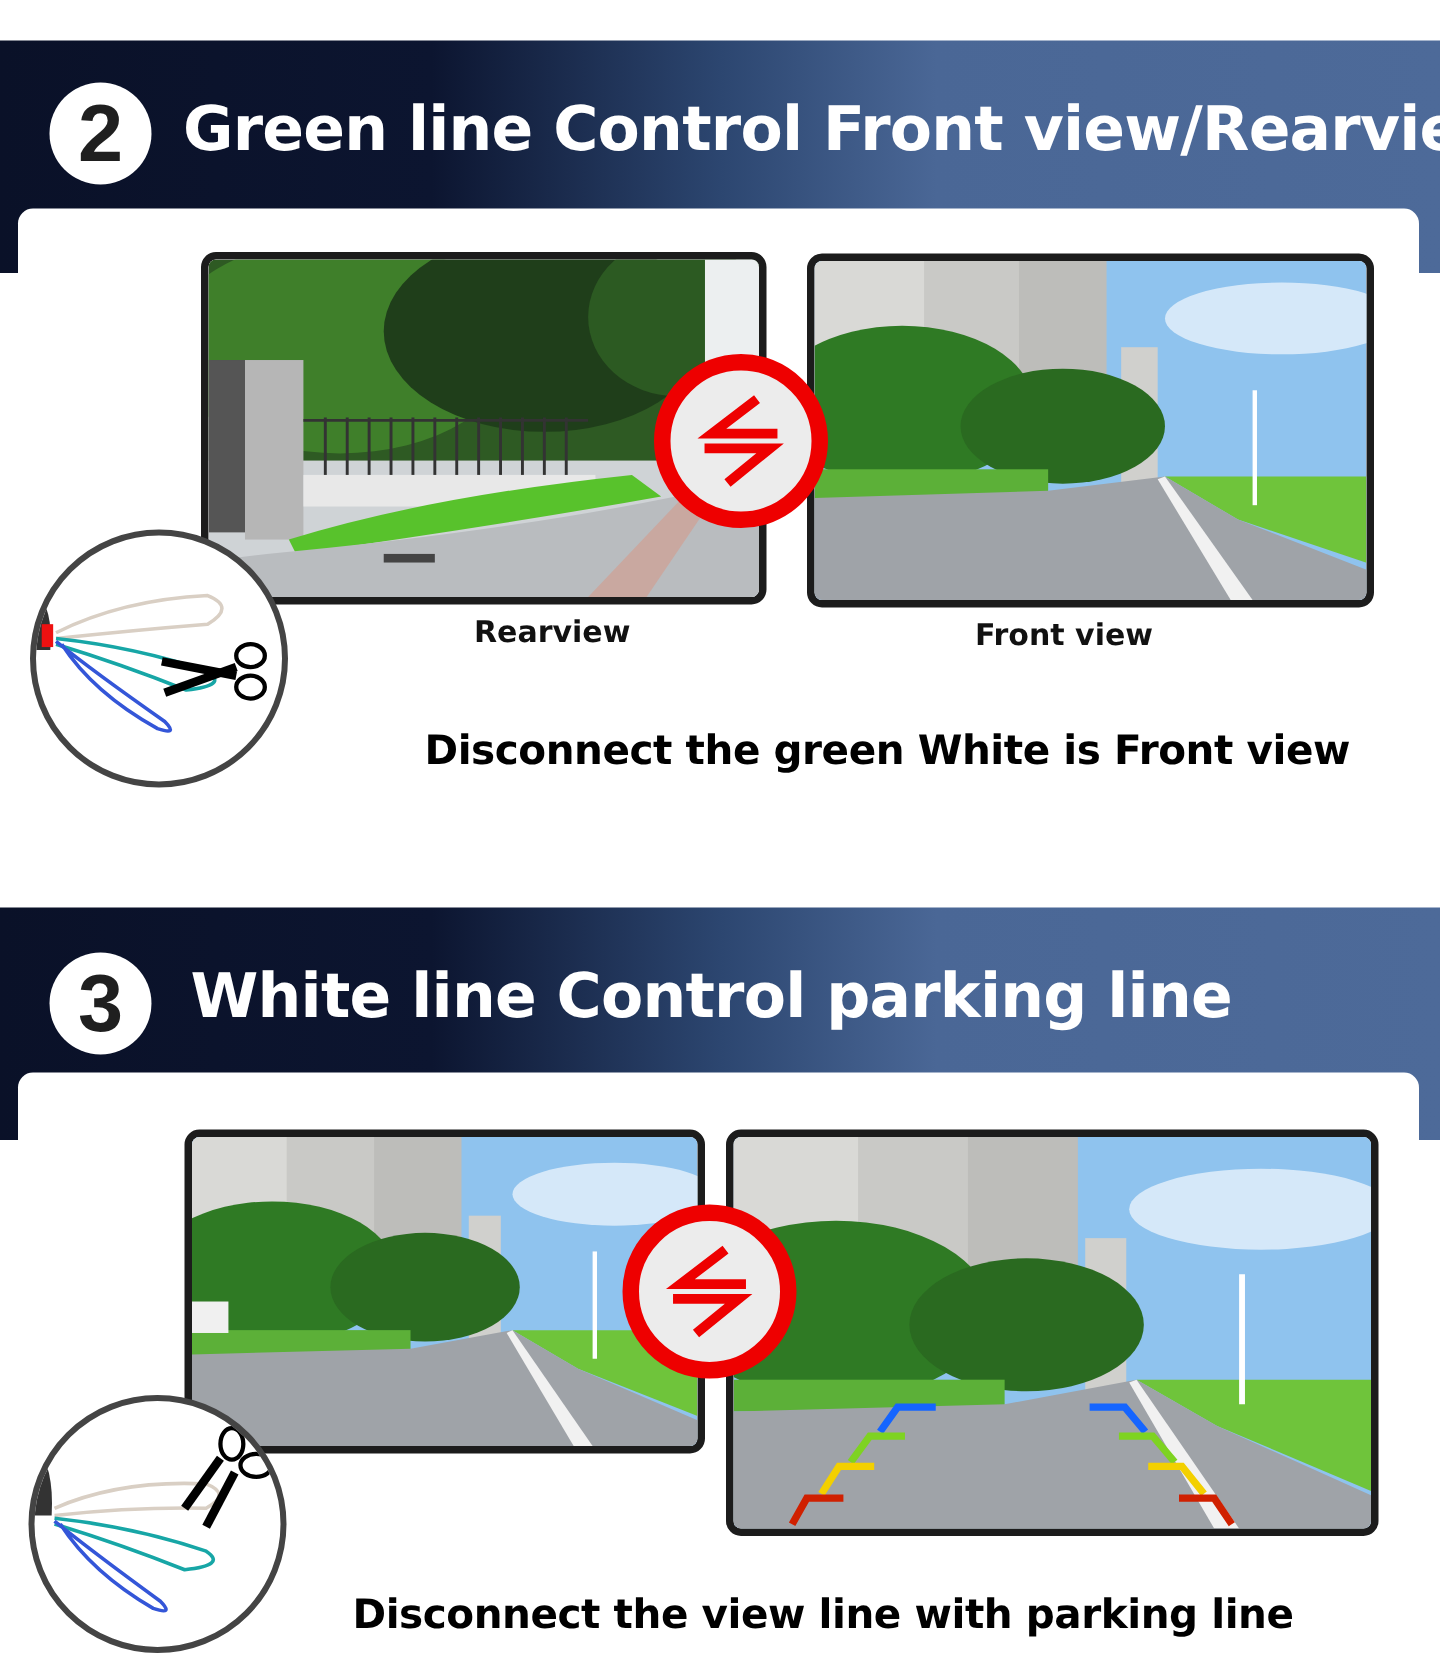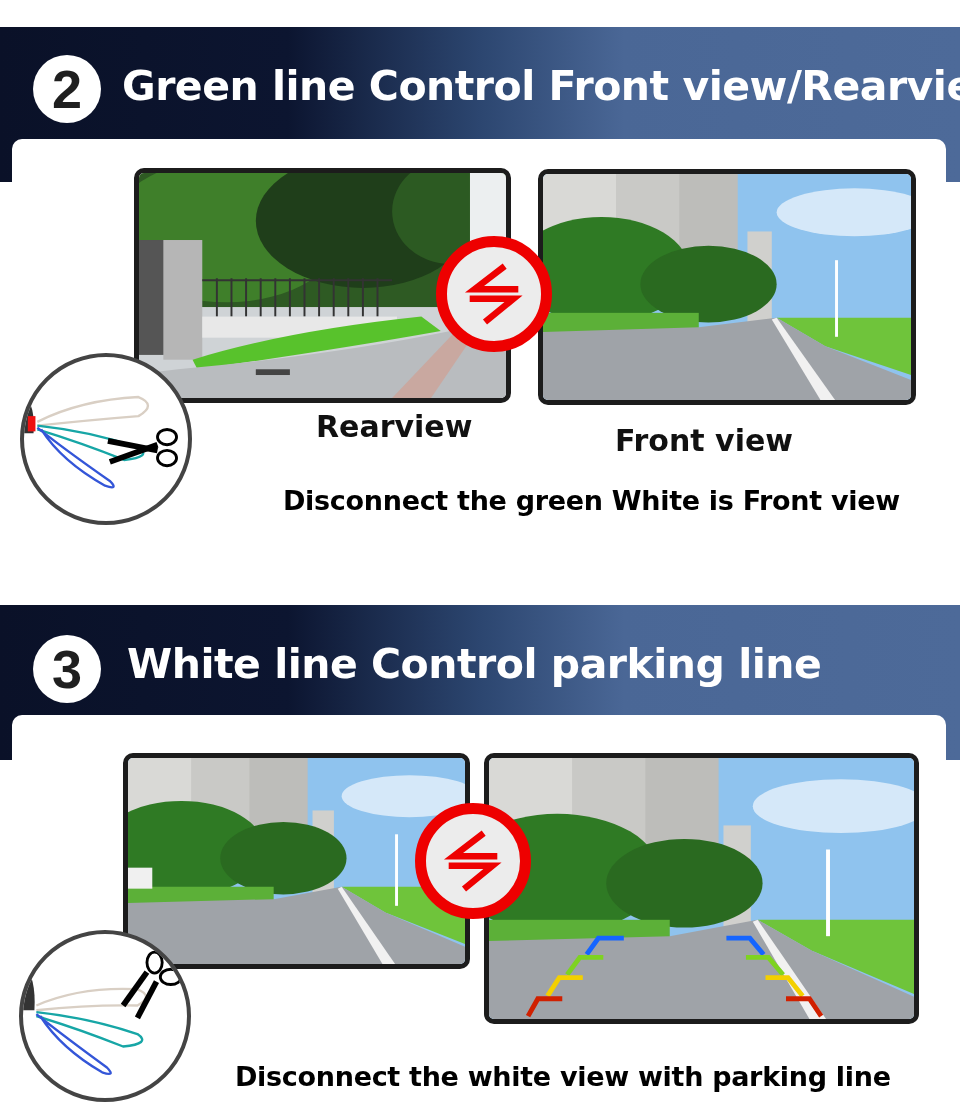--- a/index.html
+++ b/index.html
@@ -15,21 +15,21 @@
                font-family:"DejaVu Sans", sans-serif; letter-spacing:-0.5px; }
     .card { position:absolute; left:12px; width:934px; background:#fff; border-radius:10px 10px 0 0; }
     .photo { position:absolute; border:5px solid #1c1c1c; border-radius:10px; overflow:hidden; box-sizing:border-box; }
     .photo svg { display:block; width:100%; height:100%; }
     .swap { position:absolute; width:116px; height:116px; border-radius:50%; background:#ececec;
             border:11px solid #ee0000; box-sizing:border-box; }
     .swap svg { position:absolute; left:0; top:0; width:100%; height:100%; }
     .wire { position:absolute; width:172px; height:172px; border-radius:50%; background:#fff;
             border:4px solid #444; box-sizing:border-box; overflow:hidden; }
     .wire svg { width:100%; height:100%; display:block; }
-    .label { position:absolute; color:#111; font-weight:bold; font-size:30px; white-space:nowrap;
+    .label { position:absolute; color:#111; font-weight:bold; font-size:20px; white-space:nowrap;
              font-family:"DejaVu Sans", sans-serif; }
     .caption { position:absolute; color:#000; font-weight:bold; font-size:27px; white-space:nowrap;
                font-family:"DejaVu Sans", sans-serif; letter-spacing:-0.3px; }
   </style>
 </head>
 <body>
 
 <div class="section" style="top:0;height:590px;">
   <div class="band" style="top:27px;"></div>
   <div class="badge" style="left:33px;top:55px;">2</div>
@@ -106,21 +106,21 @@
       <g>
         <path d="M88 88 L140 98" stroke="#000" stroke-width="6"></path>
         <path d="M90 110 L140 92" stroke="#000" stroke-width="6"></path>
         <ellipse cx="150" cy="84" rx="10" ry="8" fill="none" stroke="#000" stroke-width="3"></ellipse>
         <ellipse cx="150" cy="106" rx="10" ry="8" fill="none" stroke="#000" stroke-width="3"></ellipse>
       </g>
     </svg>
   </div>
 
   <div class="label" style="left:316px;top:409px;">Rearview</div>
-  <div class="label" style="left:615px;top:411px;margin-top:12px;">Front view</div>
+  <div class="label" style="left:650px;top:411px;">Front view</div>
   <div class="caption" style="left:283px;top:485px;">Disconnect the green White is  Front view</div>
 </div>
 
 <div class="section" style="top:590px;height:529px;">
   <div class="band" style="top:15px;"></div>
   <div class="badge" style="left:33px;top:45px;">3</div>
   <div class="heading" style="left:127px;top:50px;text-align:center;">White line Control parking line</div>
   <div class="card" style="top:125px;height:404px;"></div>
 
   <div class="photo" style="left:123px;top:163px;width:347px;height:216px;">
@@ -187,14 +187,14 @@
       <path d="M14 84 Q40 105 88 140 Q98 150 83 145 Q40 120 18 86" fill="none" stroke="#3456d8" stroke-width="2.5"></path>
       <g>
         <path d="M105 75 L130 40" stroke="#000" stroke-width="6"></path>
         <path d="M120 88 L140 50" stroke="#000" stroke-width="6"></path>
         <ellipse cx="138" cy="30" rx="8" ry="11" fill="none" stroke="#000" stroke-width="3"></ellipse>
         <ellipse cx="155" cy="45" rx="11" ry="8" fill="none" stroke="#000" stroke-width="3"></ellipse>
       </g>
     </svg>
   </div>
 
-  <div class="caption" style="left:235px;top:471px;">Disconnect the white view with parking line</div>
+  <div class="caption" style="left:235px;top:471px;">Disconnect the view line with parking line</div>
 </div>
 
 </body></html>

